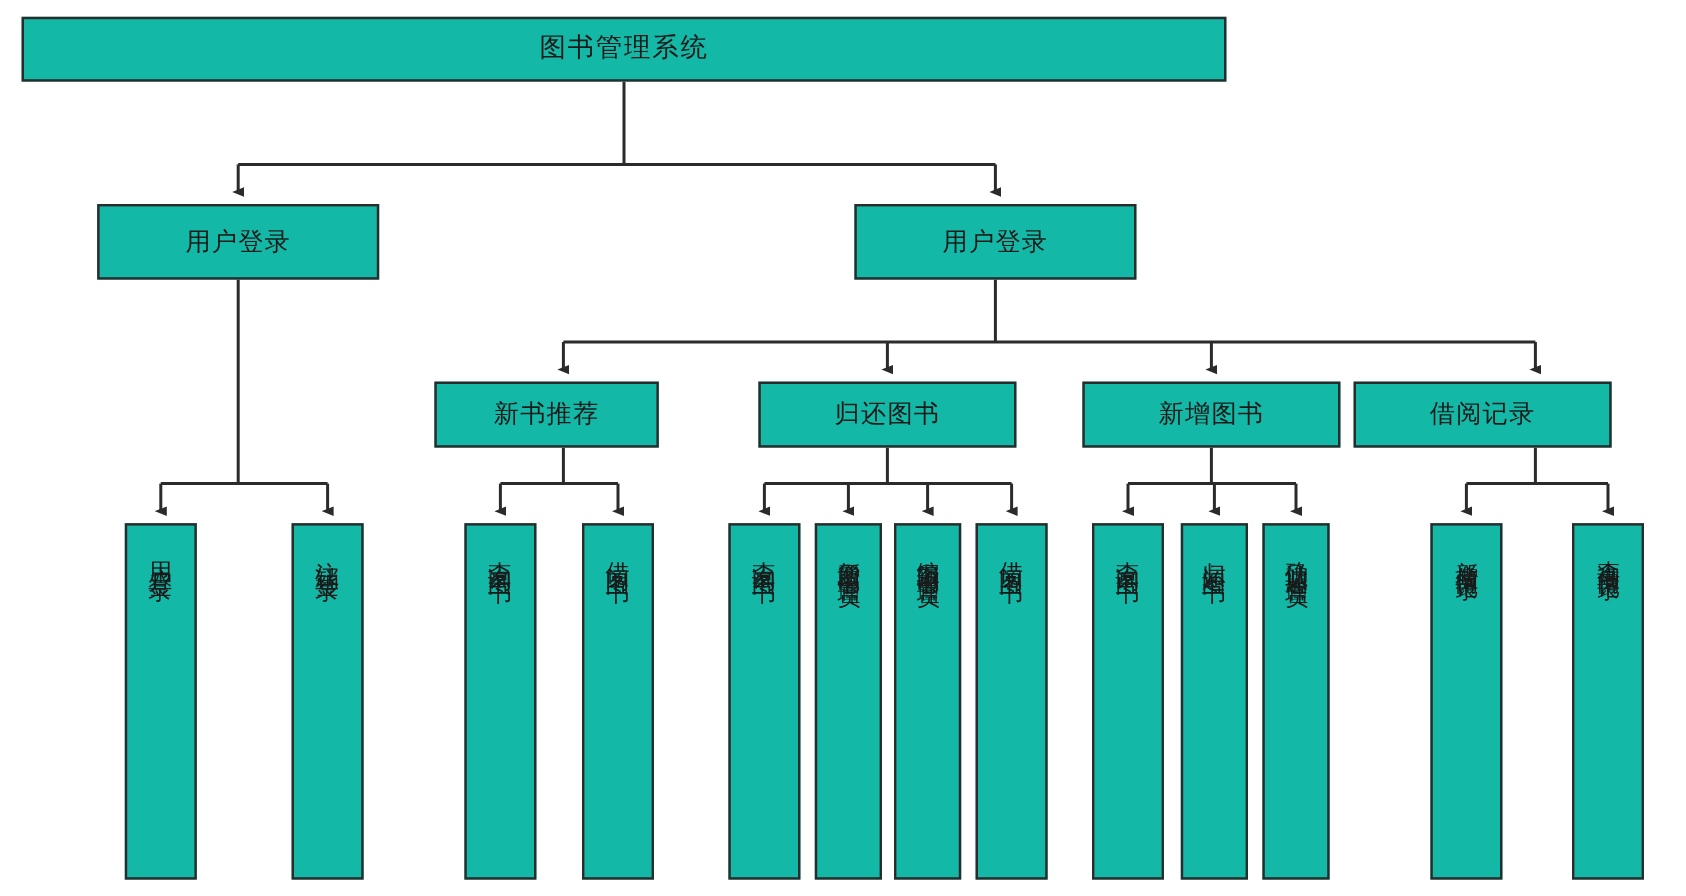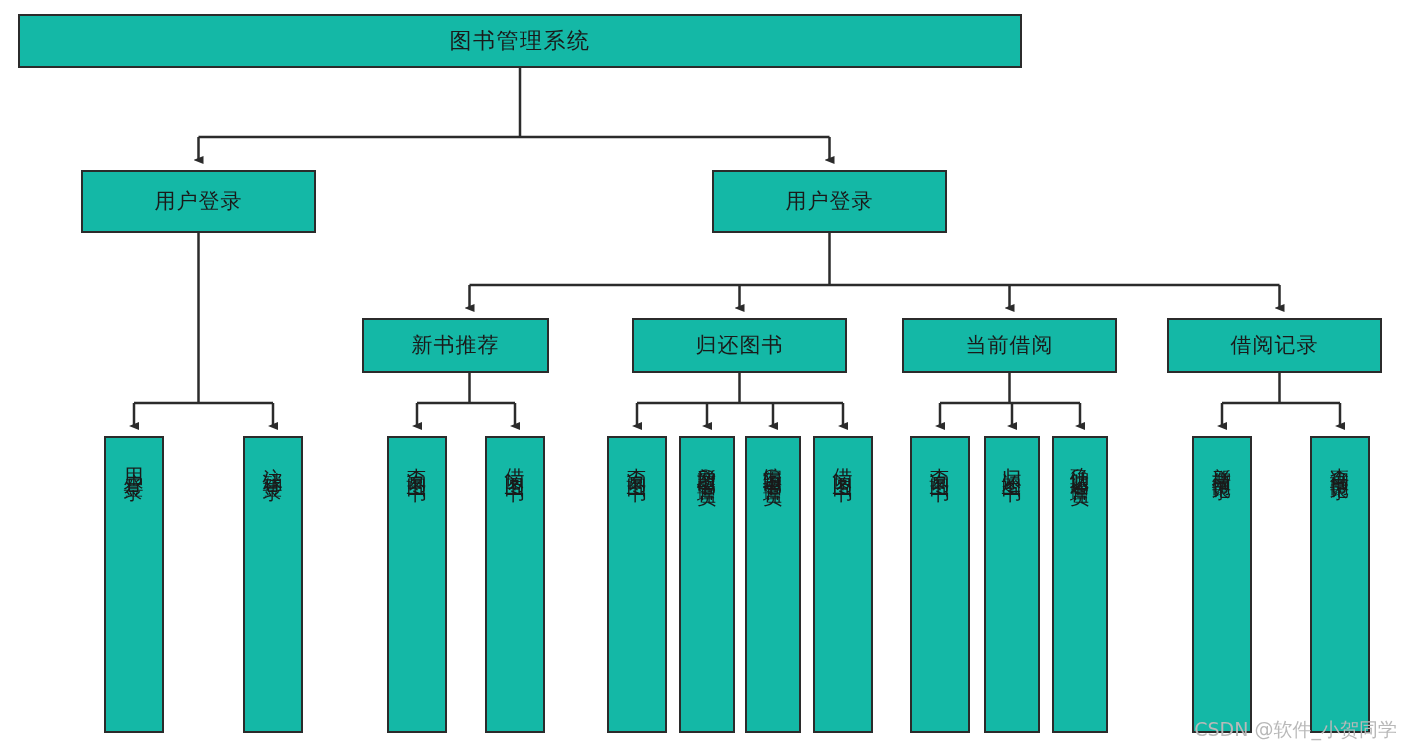--- a/index.html
+++ b/index.html
@@ -117,23 +117,23 @@
       <div class="node h" style="left: 712px; top: 170px; width: 235px; height: 63px;">
         <span class="lbl">用户登录</span>
       </div>
       <div class="node h" style="left: 362px; top: 318px; width: 187px; height: 55px;">
         <span class="lbl">新书推荐</span>
       </div>
       <div class="node h" style="left: 632px; top: 318px; width: 215px; height: 55px;">
         <span class="lbl">归还图书</span>
       </div>
       <div class="node h" style="left: 902px; top: 318px; width: 215px; height: 55px;">
-        <span class="lbl">当前借阅</span>
+        <span class="lbl">新增图书</span>
       </div>
-      <div class="node h" style="left: 1167px; top: 318px; width: 215px; height: 55px;">
+      <div class="node h" style="left: 1128px; top: 318px; width: 215px; height: 55px;">
         <span class="lbl">借阅记录</span>
       </div>
       <div class="node v" style="left: 104px; top: 436px; width: 60px; height: 297px;">
         <span class="lbl">用户登录</span>
       </div>
       <div class="node v" style="left: 243px; top: 436px; width: 60px; height: 297px;">
         <span class="lbl">注销登录</span>
       </div>
       <div class="node v" style="left: 387px; top: 436px; width: 60px; height: 297px;">
         <span class="lbl">查询图书</span>
@@ -162,14 +162,13 @@
       <div class="node v tall" style="left: 1052px; top: 436px; width: 56px; height: 297px;">
         <span class="lbl">确认归还（管理员）</span>
       </div>
       <div class="node v tall" style="left: 1192px; top: 436px; width: 60px; height: 297px;">
         <span class="lbl">新增借阅记录</span>
       </div>
       <div class="node v tall" style="left: 1310px; top: 436px; width: 60px; height: 297px;">
         <span class="lbl">查询借阅记录</span>
       </div>
     </div>
-  <div id="watermark">CSDN @软件_小贺同学</div>
 </div>
 
 </body></html>

